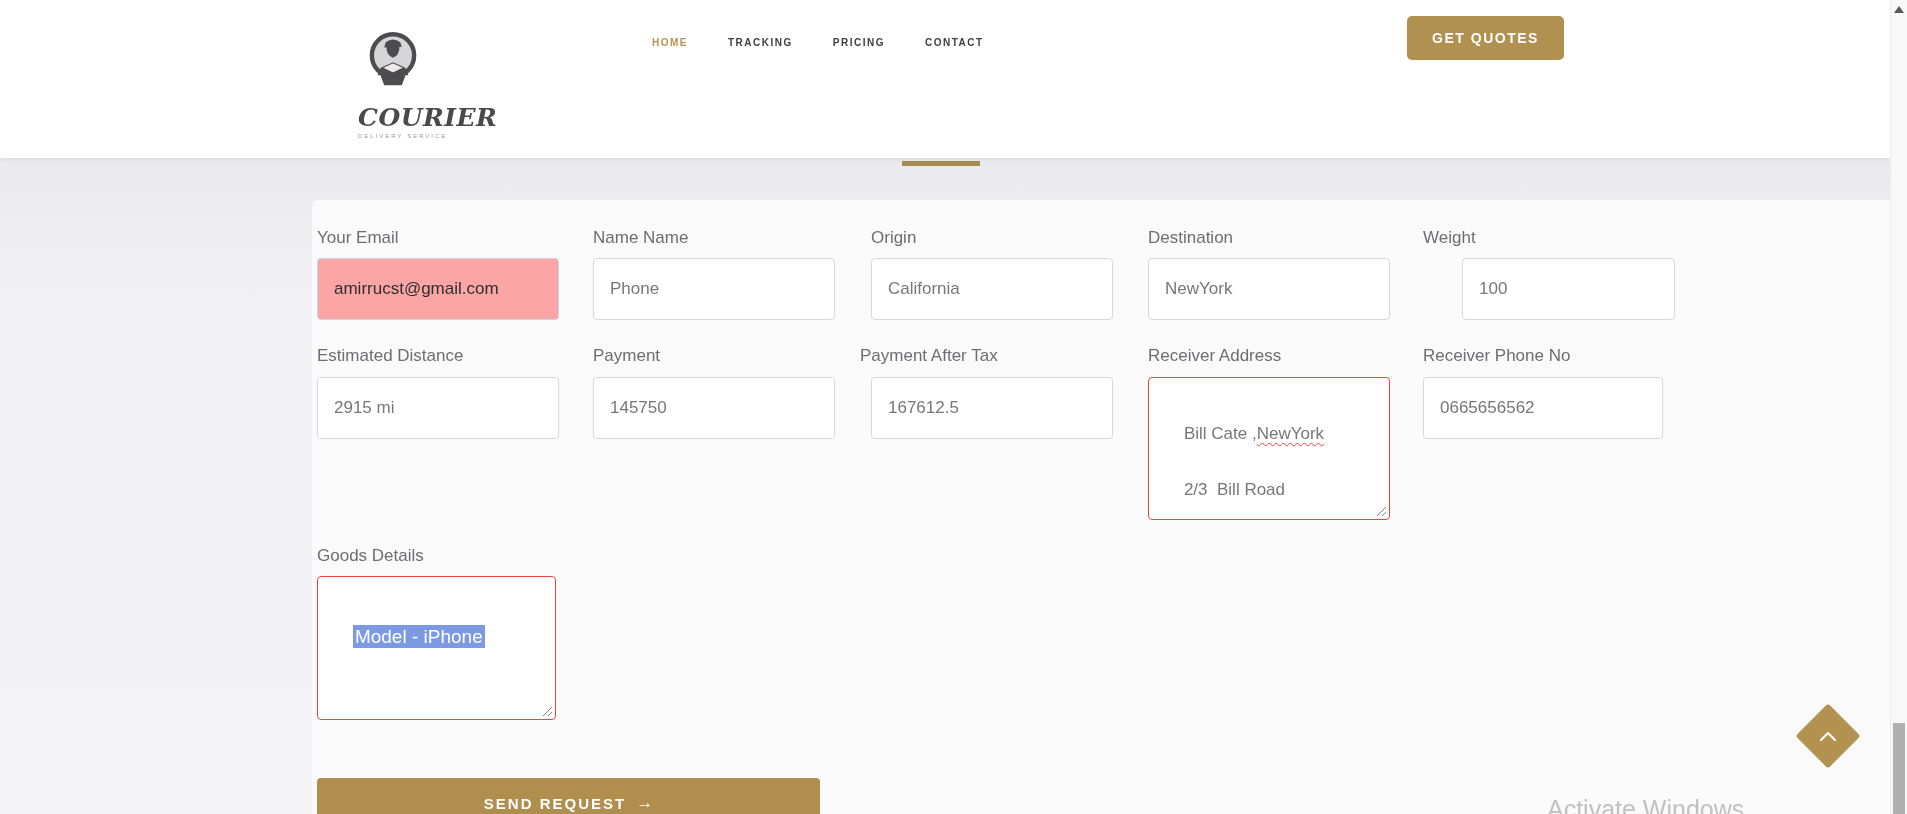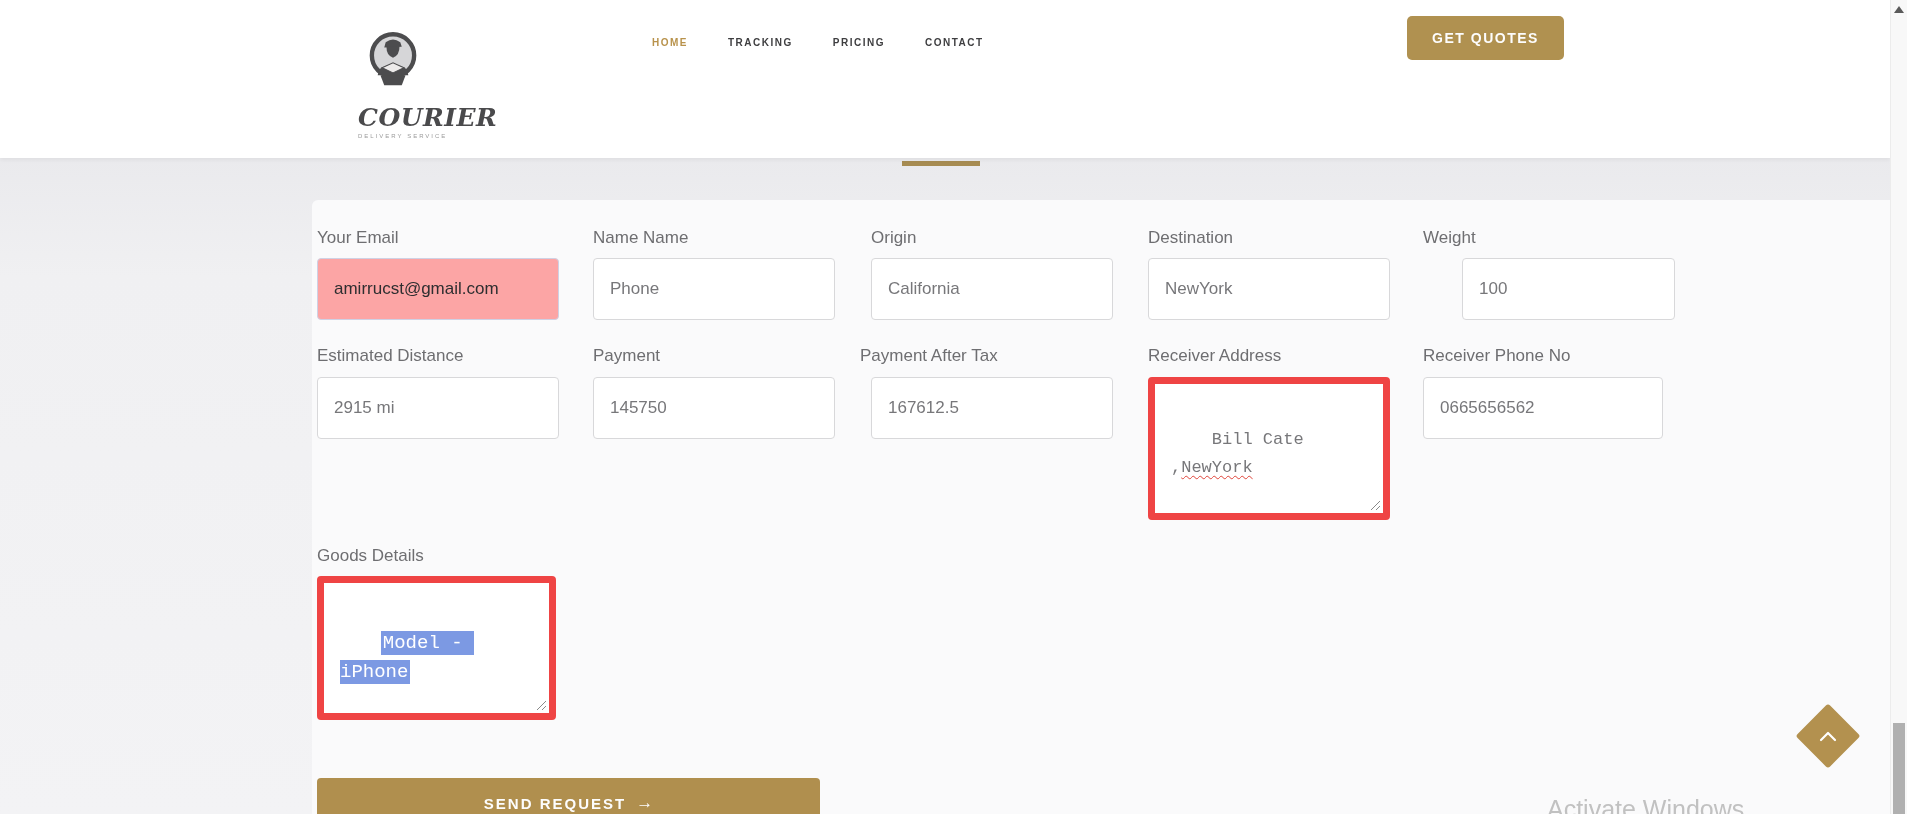--- a/index.html
+++ b/index.html
@@ -28,23 +28,23 @@
   .gold-bar { position:absolute; left:902px; top:3px; width:78px; height:5px; background:#a78c52; }
   .card { position:absolute; left:312px; top:42px; right:0; bottom:0;
           background:#fafafb; border-radius:6px 0 0 0; }
 
   
   .flabel { position:absolute; font-size:17px; color:#6e6e71; white-space:nowrap; }
   .finput { position:absolute; height:62px; width:242px; border:1px solid #d8d8da; border-radius:4px;
             background:#ffffff; color:#77777a; font-family:"Liberation Sans",sans-serif;
             font-size:17px; padding:0 16px; outline:none; }
   .autofill { background:#fca5a5; border-color:#cfd1e4; color:#2e2e30; }
-  .ftextarea { position:absolute; border:7px solid #ef4444; border-radius:4px; background:#ffffff;
+  .ftextarea { position:absolute; border:1px solid #ef4444; border-radius:4px; background:#ffffff;
                color:#77777a; font-size:17px; line-height:28px; padding:14px 16px;
-               white-space:pre-wrap; overflow:hidden; cursor:text;font-family:Liberation Mono, monospace; }
+               white-space:pre-wrap; overflow:hidden; cursor:text; }
   .misspell { text-decoration-line:underline; text-decoration-style:wavy;
               text-decoration-color:#e0443a; text-decoration-thickness:1px;
               text-underline-offset:3px; text-decoration-skip-ink:none; }
   .resize-handle { position:absolute; right:2px; bottom:2px; }
   .selected-text { background:#7c99e3; color:#ffffff; font-weight:500; font-size:19px;
                    padding:1px 2px; }
   .send-btn { position:absolute; left:317px; top:778px; width:503px; height:50px; border:none;
               border-radius:4px 4px 0 0; background:#b08f4e; color:#fdfdfd; z-index:6;
               font-family:"Liberation Sans",sans-serif; font-size:15px; font-weight:600;
               letter-spacing:2px; cursor:pointer; display:flex; align-items:center;

